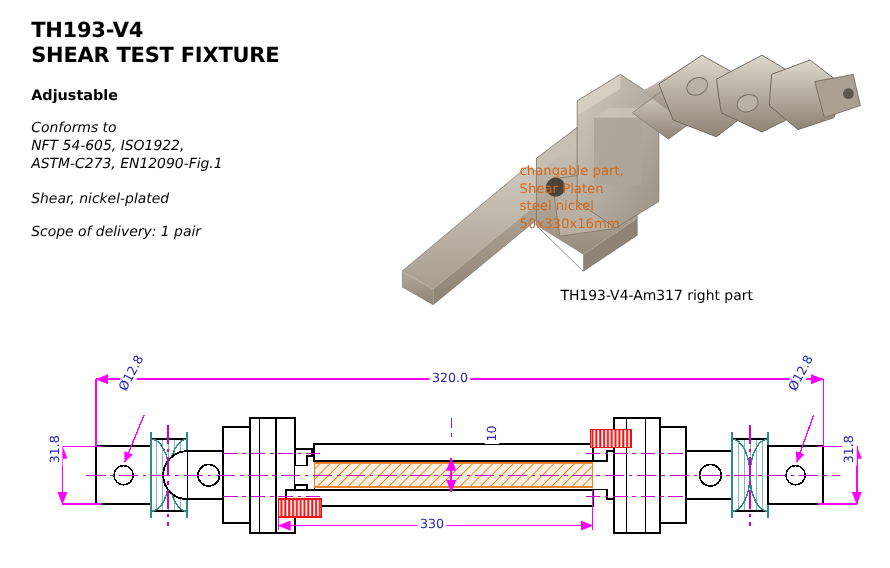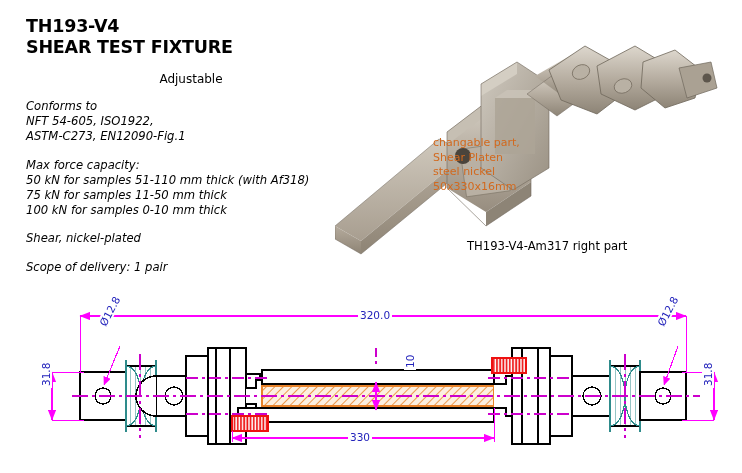--- a/index.html
+++ b/index.html
@@ -24,23 +24,22 @@
     width: 330px;
   }
   .title-line {
     font-size: 17.5px;
     font-weight: bold;
     line-height: 21px;
     letter-spacing: -0.2px;
   }
   .subtitle {
     font-size: 12px;
-    font-weight: normal;
+    font-weight: bold;
     margin-top: 14px;
-    text-align: center;
   }
   .para {
     font-size: 11.6px;
     line-height: 15.2px;
     margin-top: 13px;
     font-style: italic;
   }
 
   
   #photo-block {
@@ -100,24 +99,20 @@
 </head>
 <body>
 
 <div id="text-column">
   <div class="title-line">TH193-V4</div>
   <div class="title-line">SHEAR TEST FIXTURE</div>
   <div class="subtitle">Adjustable</div>
   <div class="para" style="white-space:pre-line">Conforms to
 NFT 54-605, ISO1922,
 ASTM-C273, EN12090-Fig.1</div>
-  <div class="para" style="white-space:pre-line">Max force capacity:
-50 kN for samples 51-110 mm thick (with Af318)
-75 kN for samples 11-50 mm thick
-100 kN for samples 0-10 mm thick</div>
   <div class="para">Shear, nickel-plated</div>
   <div class="para">Scope of delivery: 1 pair</div>
 </div>
 
 <div id="photo-block">
   <svg id="photo-canvas" width="400" height="230" viewBox="0 0 400 230">
     <defs>
       <linearGradient id="barTop" x1="0" y1="0" x2="0" y2="1">
         <stop offset="0" stop-color="#cfc8bc"></stop>
         <stop offset="1" stop-color="#a89e90"></stop>

